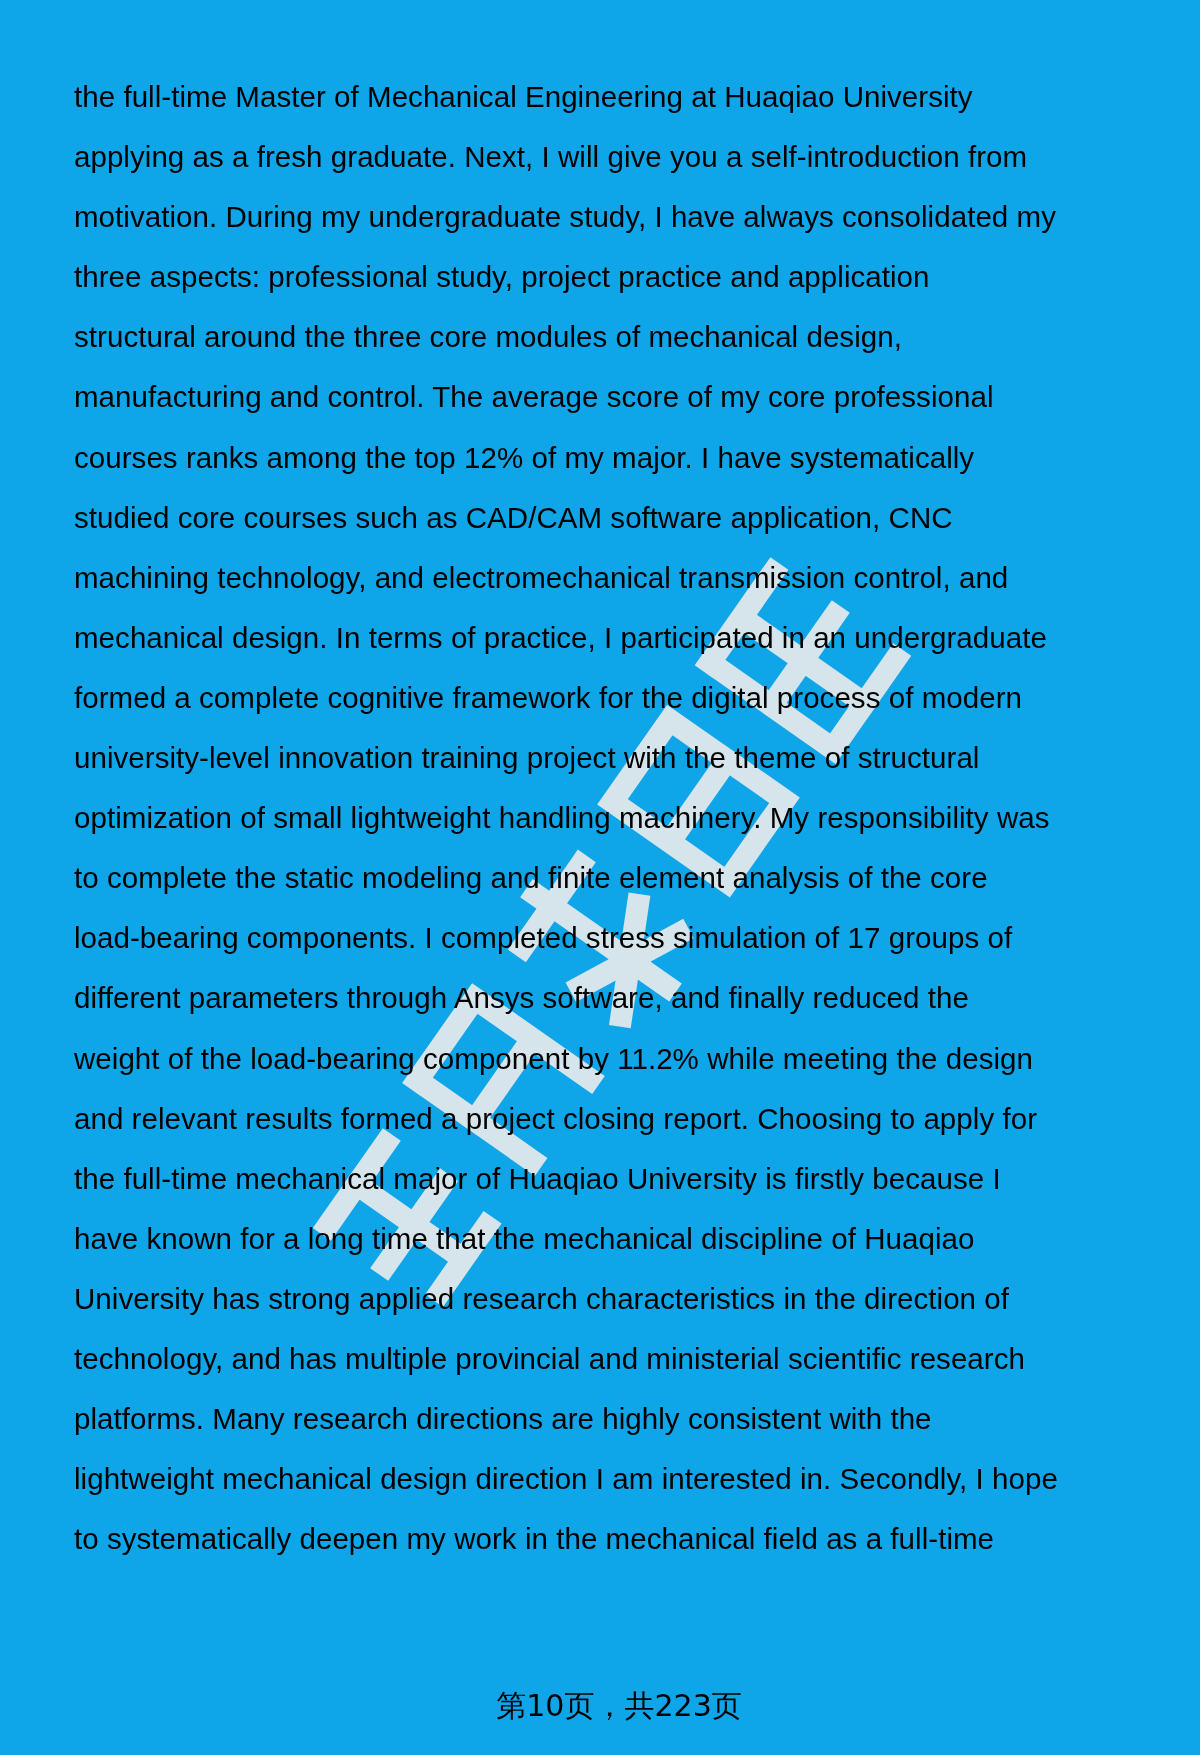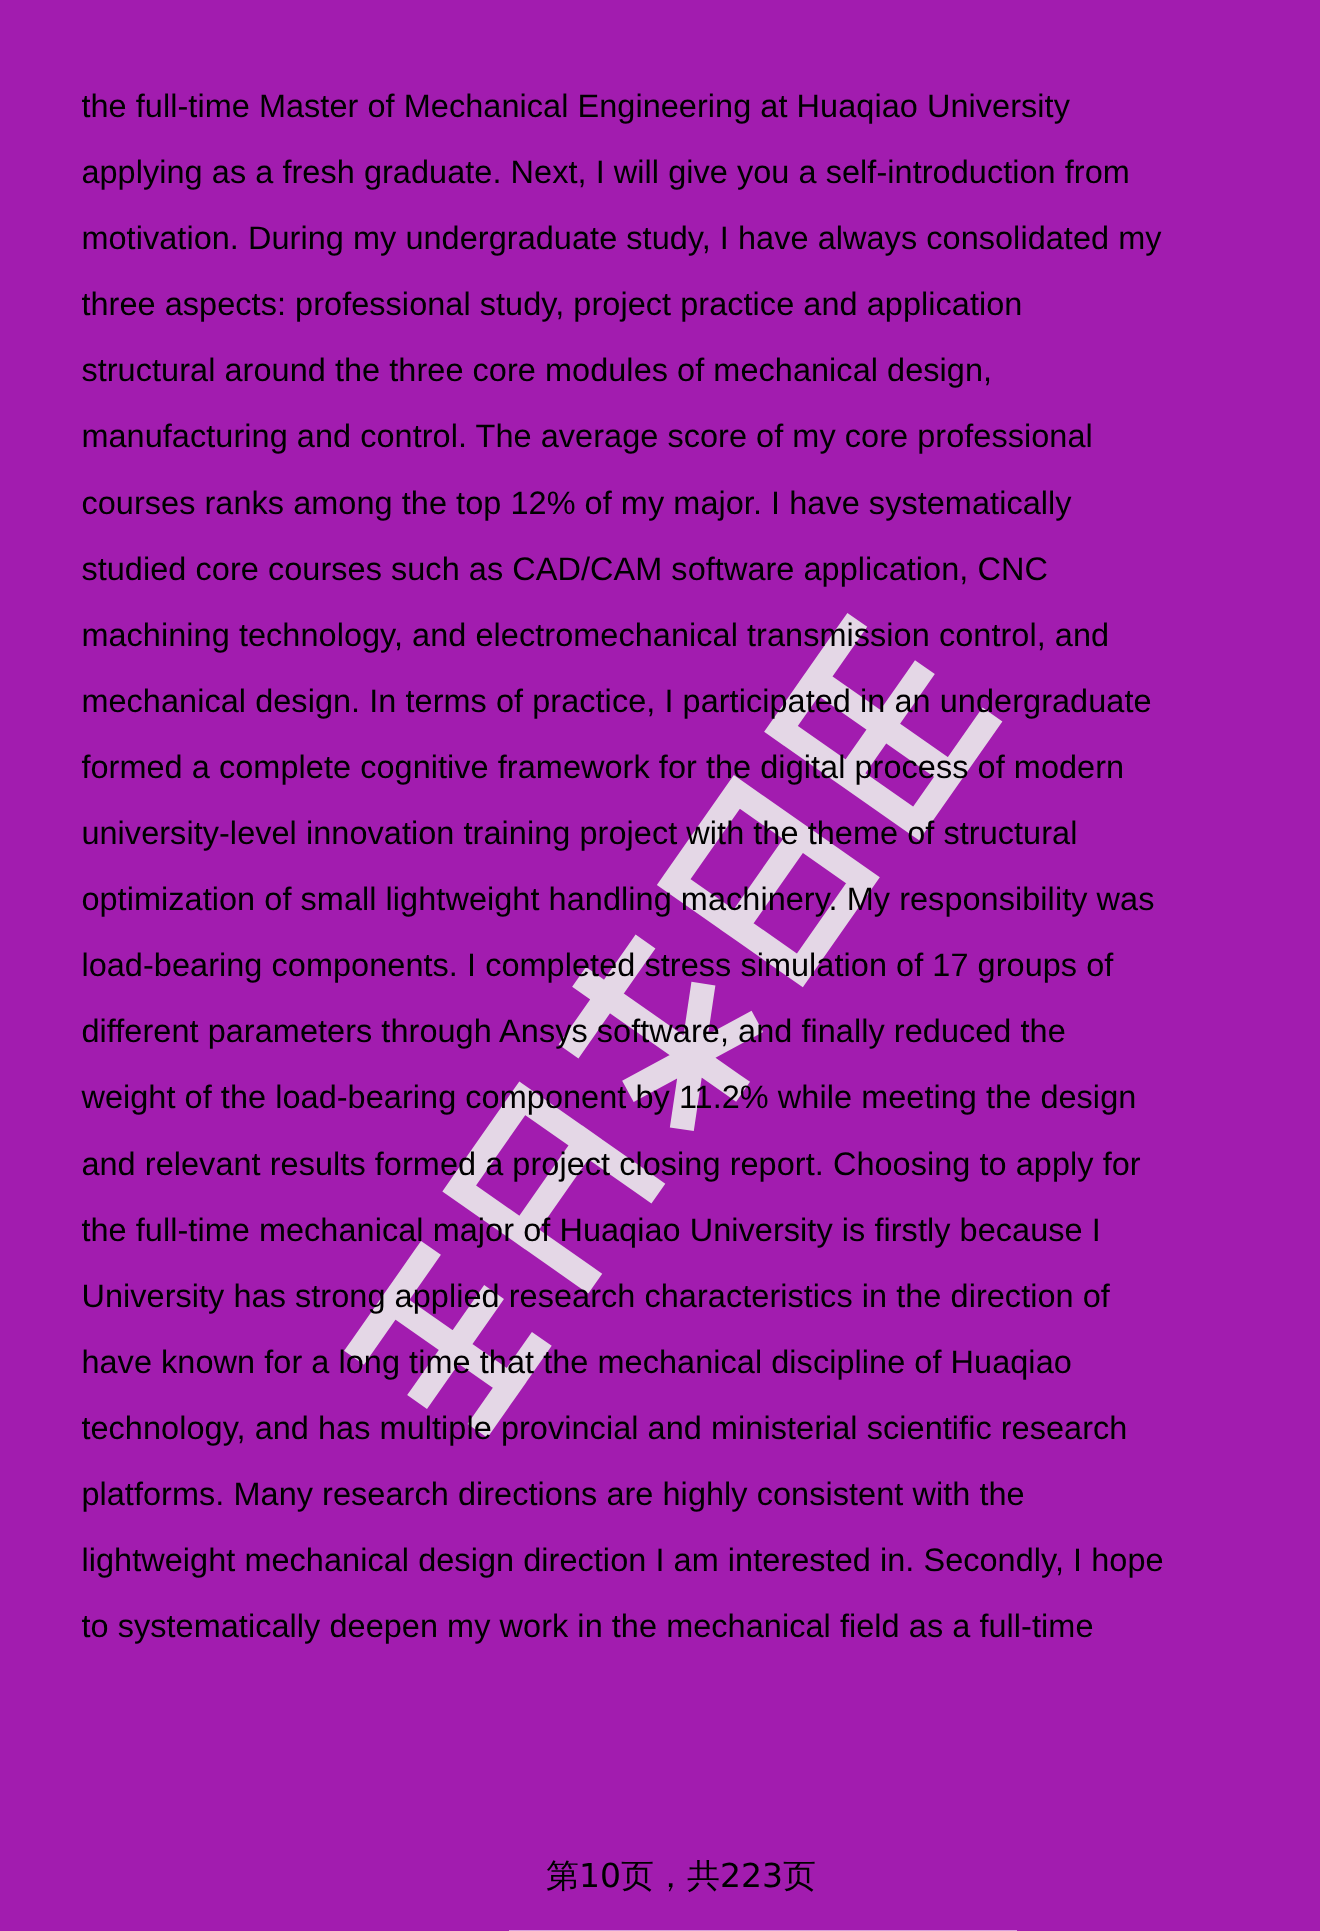--- a/index.html
+++ b/index.html
@@ -13,21 +13,21 @@
       position: relative;
       overflow: hidden;
       font-family: "Liberation Sans", "DejaVu Sans", sans-serif;
       color: #000000;
     }
     .page {
       position: absolute;
       left: 0; top: 0;
       width: 1200px;
       height: 1755px;
-      background: #a21caf;
+      background: #0ea5e9;
     }
     .watermark {
       position: absolute;
       left: 230px;
       top: 470px;
       width: 760px;
       height: 880px;
       pointer-events: none;
       z-index: 0;
     }
@@ -83,27 +83,28 @@
     <span class="line">three aspects: professional study, project practice and application</span>
     <span class="line">structural around the three core modules of mechanical design,</span>
     <span class="line">manufacturing and control. The average score of my core professional</span>
     <span class="line">courses ranks among the top 12% of my major. I have systematically</span>
     <span class="line">studied core courses such as CAD/CAM software application, CNC</span>
     <span class="line">machining technology, and electromechanical transmission control, and</span>
     <span class="line">mechanical design. In terms of practice, I participated in an undergraduate</span>
     <span class="line">formed a complete cognitive framework for the digital process of modern</span>
     <span class="line">university-level innovation training project with the theme of structural</span>
     <span class="line">optimization of small lightweight handling machinery. My responsibility was</span>
+    <span class="line">to complete the static modeling and finite element analysis of the core</span>
     <span class="line">load-bearing components. I completed stress simulation of 17 groups of</span>
     <span class="line">different parameters through Ansys software, and finally reduced the</span>
     <span class="line">weight of the load-bearing component by 11.2% while meeting the design</span>
     <span class="line">and relevant results formed a project closing report. Choosing to apply for</span>
     <span class="line">the full-time mechanical major of Huaqiao University is firstly because I</span>
+    <span class="line">have known for a long time that the mechanical discipline of Huaqiao</span>
     <span class="line">University has strong applied research characteristics in the direction of</span>
-    <span class="line">have known for a long time that the mechanical discipline of Huaqiao</span>
     <span class="line">technology, and has multiple provincial and ministerial scientific research</span>
     <span class="line">platforms. Many research directions are highly consistent with the</span>
     <span class="line">lightweight mechanical design direction I am interested in. Secondly, I hope</span>
     <span class="line">to systematically deepen my work in the mechanical field as a full-time</span>
   </div>
 
   <div class="footer">第10页，共223页</div>
 
 </div>
 

